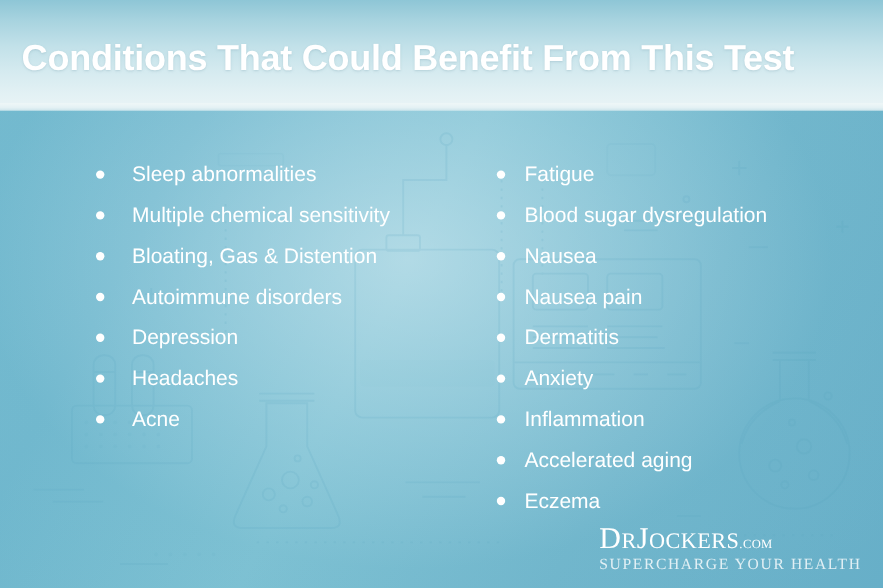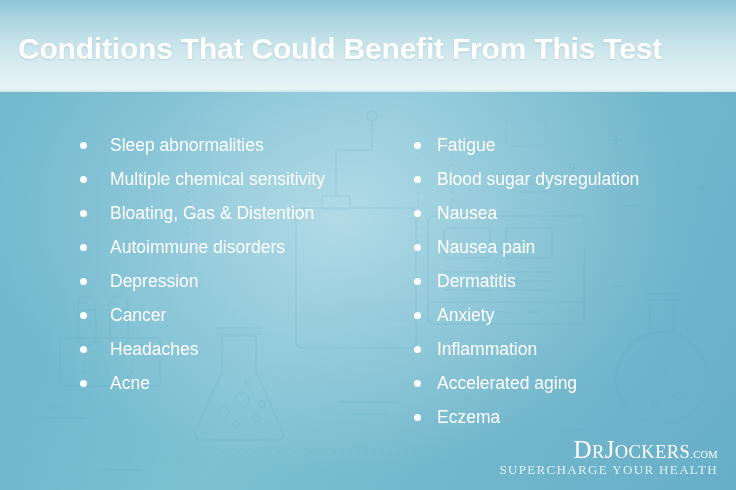--- a/index.html
+++ b/index.html
@@ -115,21 +115,21 @@
     top: 0;
   }
   .col-right .bullet { left: 10px; }
   .col-right .item-label { left: 33px; }
 
   
   .logo {
     position: absolute;
     right: 18px;
     bottom: 14px;
-    text-align: right;
+    text-align: left;
     color: #ffffff;
     line-height: 1;
   }
   .logo-main {
     font-family: "Liberation Serif", serif;
     font-size: 25px;
     letter-spacing: 0.4px;
     white-space: nowrap;
     color: #ffffff;
   }
@@ -293,24 +293,20 @@
         <li class="list-item">
           <span class="bullet"></span>
           <span class="item-label">Autoimmune disorders</span>
         </li>
         <li class="list-item">
           <span class="bullet"></span>
           <span class="item-label">Depression</span>
         </li>
         <li class="list-item">
           <span class="bullet"></span>
-          <span class="item-label">Cancer</span>
-        </li>
-        <li class="list-item">
-          <span class="bullet"></span>
           <span class="item-label">Headaches</span>
         </li>
         <li class="list-item">
           <span class="bullet"></span>
           <span class="item-label">Acne</span>
         </li>
       </ul>
     </div>
 
     <div class="col col-right">

